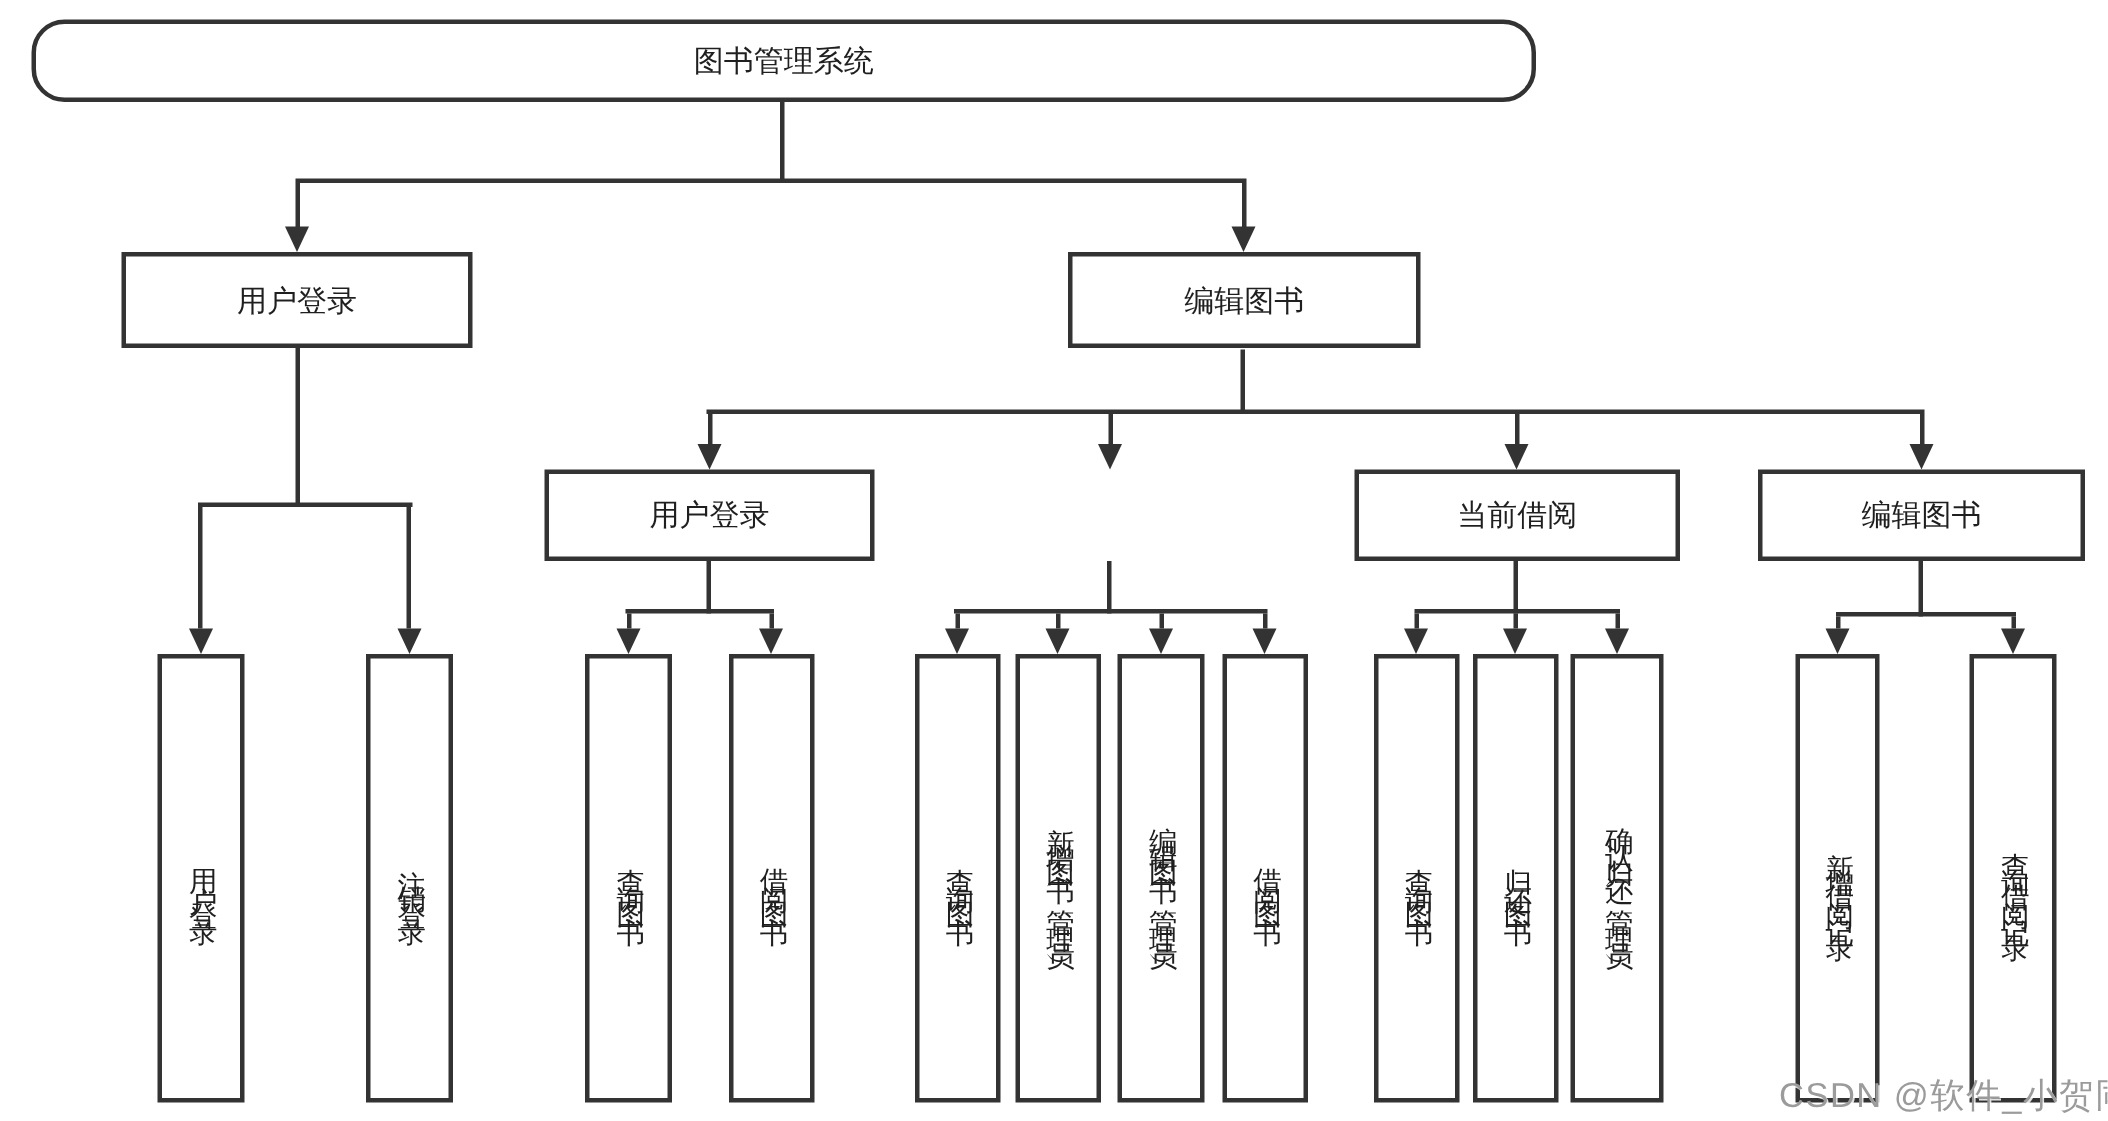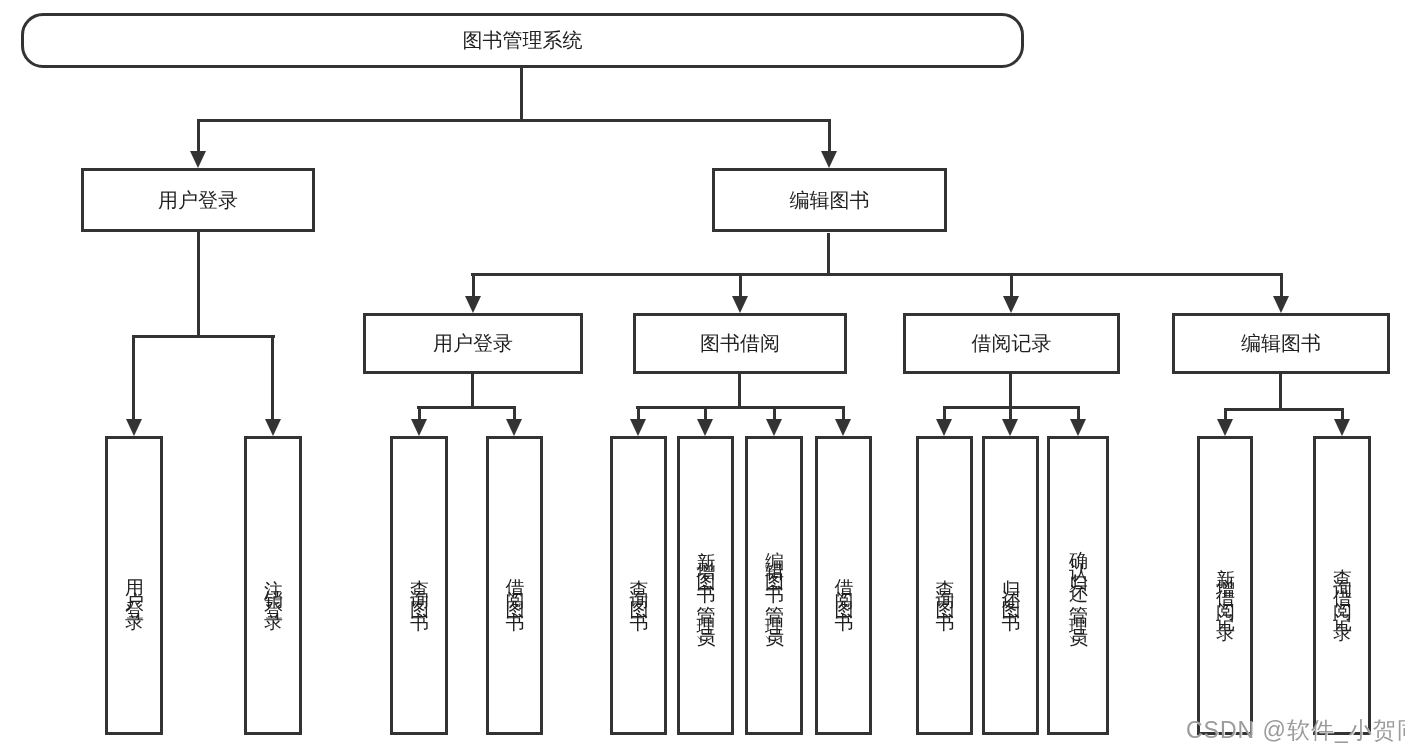--- a/index.html
+++ b/index.html
@@ -71,22 +71,21 @@
 <body>
 
 <div class="stage">
 
   <div class="box" id="n-root">图书管理系统</div>
 
   <div class="box" id="n-l2-user">用户登录</div>
   <div class="box" id="n-l2-book">编辑图书</div>
 
   <div class="box" id="n-l3-newbook">用户登录</div>
-  <div class="box" id="n-l3-borrow">图书借阅</div>
-  <div class="box" id="n-l3-current">借阅记录</div>
+  <div class="box" id="n-l3-current">当前借阅</div>
   <div class="box" id="n-l3-record">编辑图书</div>
 
   <div class="box leaf" id="n-leaf-0">
       <span class="vtext">用户登录</span>
     </div>
   <div class="box leaf" id="n-leaf-1">
       <span class="vtext">注销登录</span>
     </div>
 
   <div class="box leaf" id="n-leaf-2">

